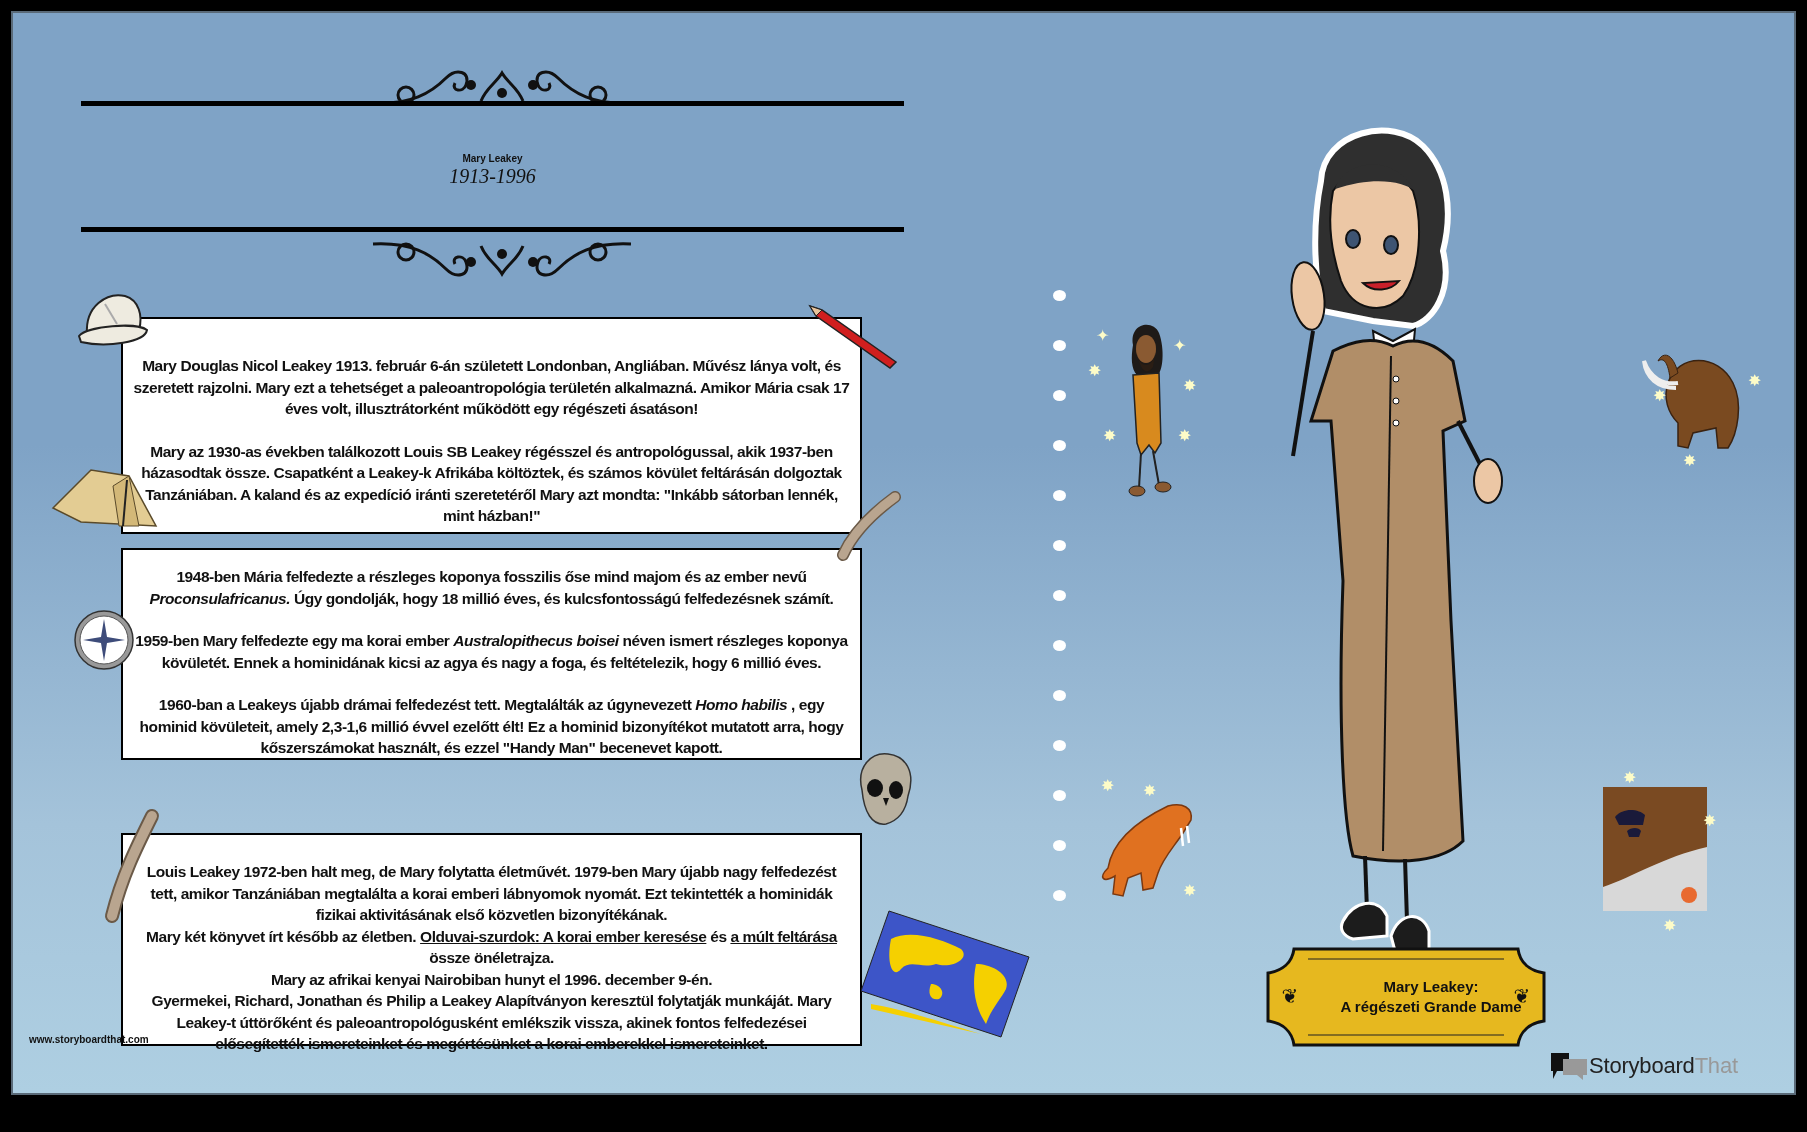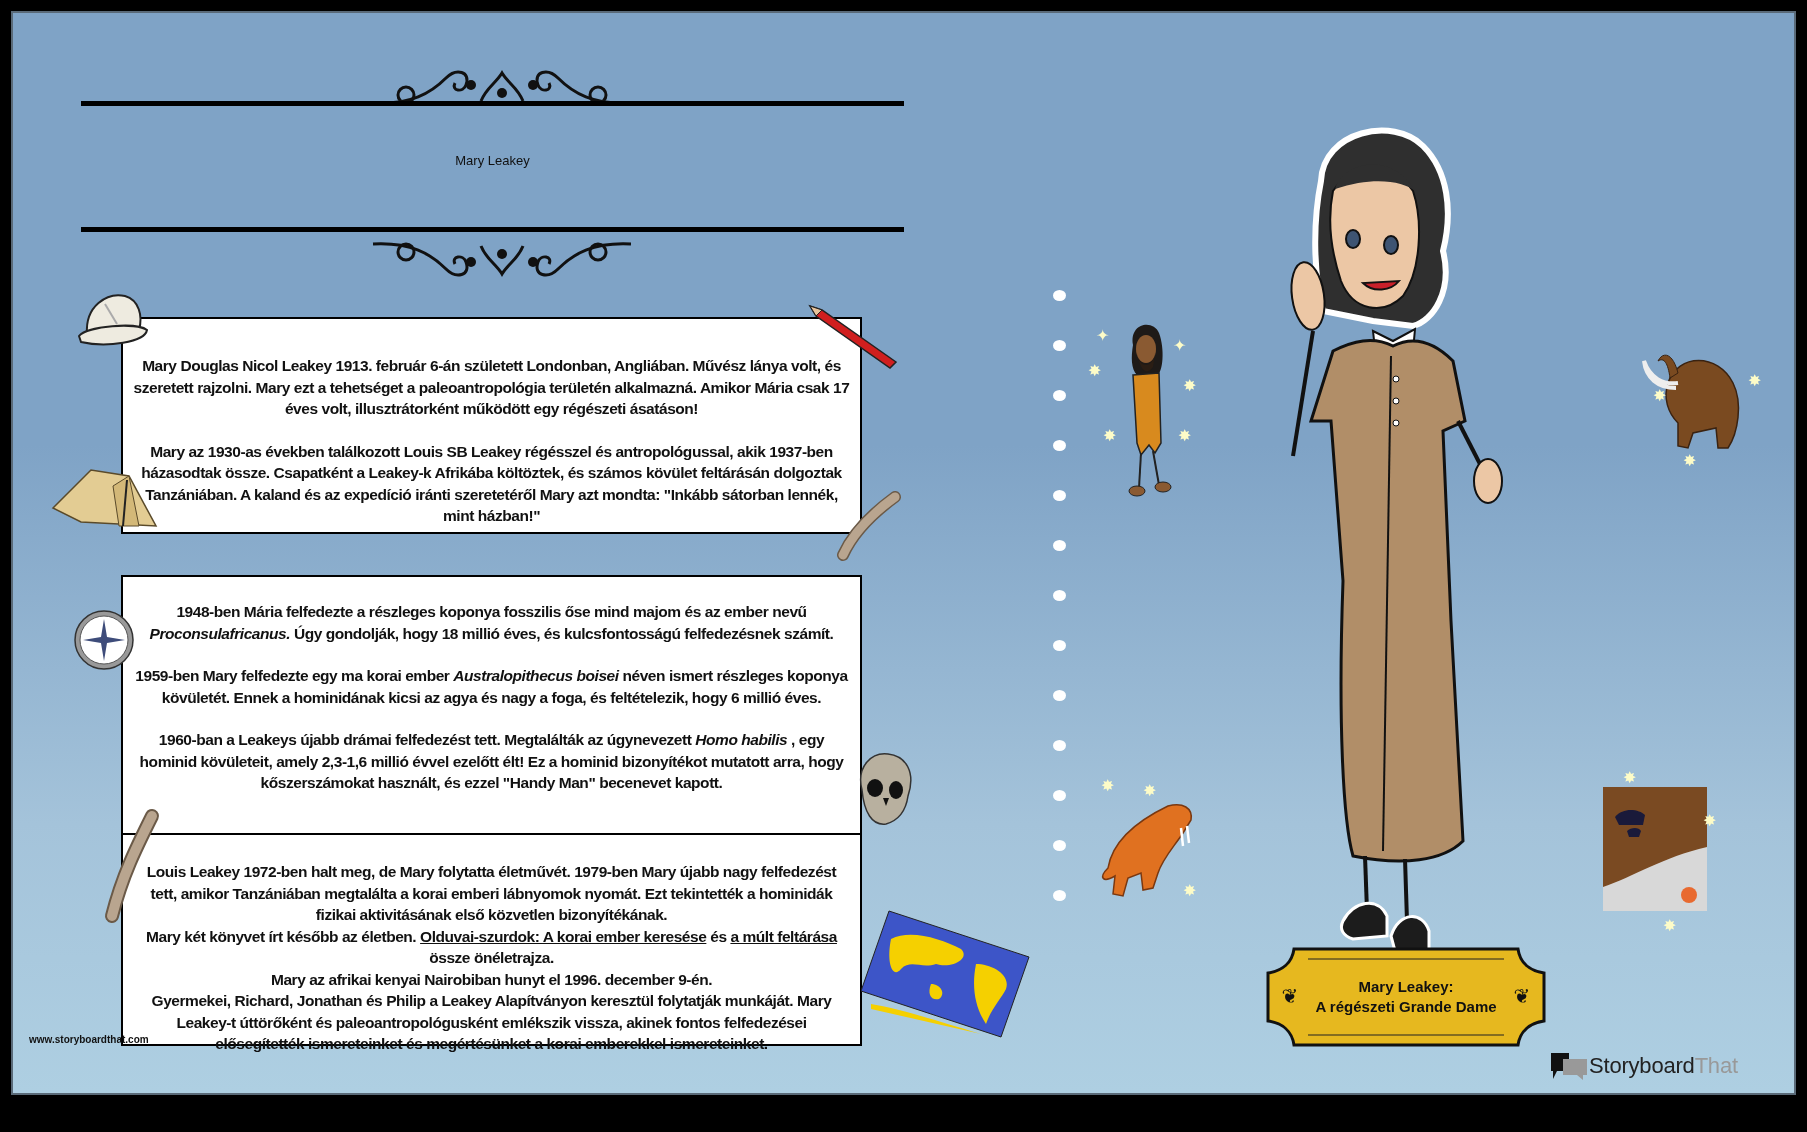--- a/index.html
+++ b/index.html
@@ -9,38 +9,38 @@
   }
   .canvas {
     position: absolute; left: 11px; top: 11px; width: 1781px; height: 1080px;
     border: 2px solid #5a6a78;
     background: linear-gradient(to bottom, #7fa3c6 0%, #7fa3c6 40%, #a4c3da 75%, #aecfe2 100%);
     overflow: hidden;
   }
   .abs { position: absolute; }
   .rule { position: absolute; left: 68px; width: 823px; height: 5px; background: #000; }
   .title-name { position: absolute; left: 68px; width: 823px; top: 140px; text-align: center;
-    font-family: "Liberation Sans Narrow", "Liberation Sans", sans-serif; font-weight: normal; font-size: 13px; color: #111; }
+    font-family: "Liberation Sans Narrow", "Liberation Sans", sans-serif; font-weight: bold; font-size: 10px; color: #111; }
   .title-years { position: absolute; left: 68px; width: 823px; top: 152px; text-align: center;
     font-family: "Liberation Serif", serif; font-style: italic; font-size: 20px; color: #111; }
   .textbox {
     position: absolute; left: 108px; width: 741px; background: #fff; border: 2px solid #000;
     box-sizing: border-box; text-align: center; color: #111;
     font-family: "Liberation Sans", sans-serif; font-size: 15.5px; line-height: 21.5px;
     padding: 16px 10px; letter-spacing: -0.45px; font-weight: 600;
   }
   .textbox p { margin: 0 0 21px 0; }
   .textbox p:last-child { margin-bottom: 0; }
   .textbox.tight p { margin: 0; }
   .textbox i { font-style: italic; }
   .textbox u { text-decoration: underline; margin-top: 14px; }
   .dot { position: absolute; left: 1040px; width: 13px; height: 11px; border-radius: 50%; background: #fff; }
   .plaque { position: absolute; left: 1253px; top: 934px; width: 280px; height: 100px; }
   .plaque-text { position: absolute; left: 0; width: 280px; top: 30px; text-align: center;
-    font-family: "Liberation Sans Narrow", "Liberation Sans", sans-serif; font-weight: bold; font-size: 15px; line-height: 20px; color: #111; }
+    font-family: "Liberation Sans Narrow", "Liberation Sans", sans-serif; font-weight: bold; font-size: 15px; line-height: 20px; color: #111; padding-left: 25px; }
   .footer-url { position: absolute; left: 16px; top: 1021px; font-size: 10px; font-weight: bold; color: #111; }
   .logo { position: absolute; left: 1536px; top: 1038px; height: 30px; display: flex; align-items: center; }
   .logo-text { font-size: 22px; color: #222; letter-spacing: -0.2px; }
   .logo-text .that { color: #999; margin-top: 42px; }
   .star { position: absolute; color: #fdfcc8; font-size: 16px; line-height: 16px; }
 </style>
 </head>
 <body>
 
 <div class="canvas">
@@ -54,20 +54,21 @@
       <path d="M110 38 C115 25 125 20 131 10 C137 20 147 25 152 38"></path>
     </g>
     <g fill="#111">
         <circle cx="131" cy="30" r="5"></circle>
         <circle cx="100" cy="22" r="5"></circle>
         <circle cx="162" cy="22" r="5"></circle>
       </g>
   </svg>
   <div class="rule" style="top:88px"></div>
   <div class="title-name">Mary Leakey</div>
+  <div class="title-years">1913-1996</div>
   <div class="rule" style="top:214px"></div>
 
   <svg class="abs" style="left:358px;top:226px" width="262" height="45" viewBox="0 0 262 45">
     <g fill="none" stroke="#111" stroke-width="3">
       <path d="M2 5 C40 3 60 15 75 30 C85 40 100 37 95 23 C92 15 80 17 84 25"></path>
       <path d="M260 5 C222 3 202 15 187 30 C177 40 162 37 167 23 C170 15 182 17 178 25"></path>
       <circle cx="35" cy="13" r="8"></circle>
         <circle cx="227" cy="13" r="8"></circle>
       <path d="M110 7 C115 20 125 25 131 35 C137 25 147 20 152 7"></path>
     </g>
@@ -76,21 +77,21 @@
         <circle cx="100" cy="23" r="5"></circle>
         <circle cx="162" cy="23" r="5"></circle>
       </g>
   </svg>
 
   <div class="textbox" style="top:304px;height:217px;padding-top:36px">
     <p>Mary Douglas Nicol Leakey 1913. február 6-án született Londonban, Angliában. Művész lánya volt, és szeretett rajzolni. Mary ezt a tehetséget a paleoantropológia területén alkalmazná. Amikor Mária csak 17 éves volt, illusztrátorként működött egy régészeti ásatáson!</p>
     <p>Mary az 1930-as években találkozott Louis SB Leakey régésszel és antropológussal, akik 1937-ben házasodtak össze. Csapatként a Leakey-k Afrikába költöztek, és számos kövület feltárásán dolgoztak Tanzániában.  A kaland és az expedíció iránti szeretetéről Mary azt mondta: "Inkább sátorban lennék, mint házban!"</p>
   </div>
 
-  <div class="textbox" style="top:562px;height:264px;padding-top:24px">
+  <div class="textbox" style="top:535px;height:212px;padding-top:16px">
     <p><span>1948-ben Mária felfedezte a részleges koponya fosszilis őse mind majom és az ember nevű </span><i>Proconsulafricanus.</i><span> Úgy gondolják, hogy 18 millió éves, és kulcsfontosságú felfedezésnek számít.</span></p>
     <p><span>1959-ben Mary felfedezte egy ma korai ember </span><i>Australopithecus boisei</i><span> néven ismert részleges koponya kövületét. Ennek a hominidának kicsi az agya és nagy a foga, és feltételezik, hogy 6 millió éves.</span></p>
     <p><span>1960-ban a Leakeys újabb drámai felfedezést tett. Megtalálták az úgynevezett </span><i>Homo habilis</i><span> , egy hominid kövületeit, amely 2,3-1,6 millió évvel ezelőtt élt! Ez a hominid bizonyítékot mutatott arra, hogy kőszerszámokat használt, és ezzel "Handy Man" becenevet kapott.</span></p>
   </div>
 
   <div class="textbox tight" style="top:820px;height:213px;padding-top:26px">
     <p>Louis Leakey 1972-ben halt meg, de Mary folytatta életművét. 1979-ben Mary újabb nagy felfedezést tett, amikor Tanzániában megtalálta a korai emberi lábnyomok nyomát. Ezt tekintették a hominidák fizikai aktivitásának első közvetlen bizonyítékának.</p>
     <p><span>Mary két könyvet írt később az életben. </span><u>Olduvai-szurdok: A korai ember keresése</u><span> és </span><u>a múlt feltárása</u><span> össze önéletrajza.</span></p>
     <p>Mary az afrikai kenyai Nairobiban hunyt el 1996. december 9-én.</p>
     <p>Gyermekei, Richard, Jonathan és Philip a Leakey Alapítványon keresztül folytatják munkáját. Mary Leakey-t úttörőként és paleoantropológusként emlékszik vissza, akinek fontos felfedezései elősegítették ismereteinket és megértésünket a korai emberekkel ismereteinket.</p>

